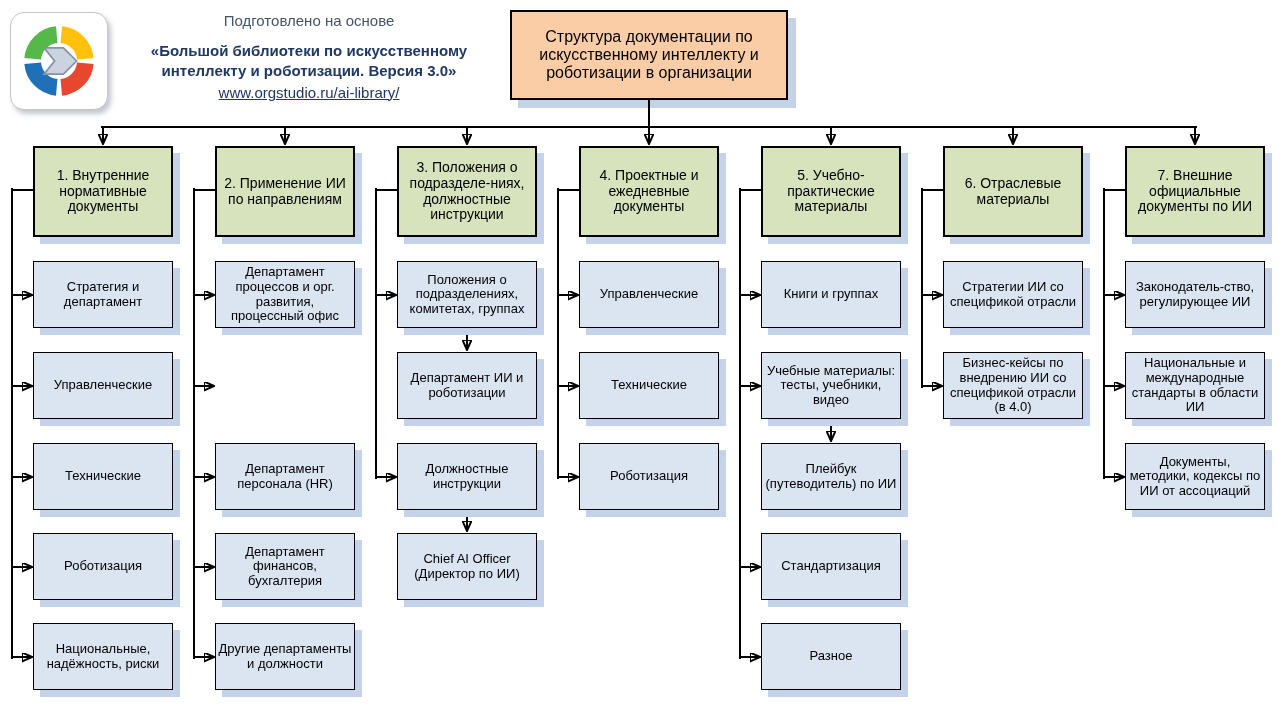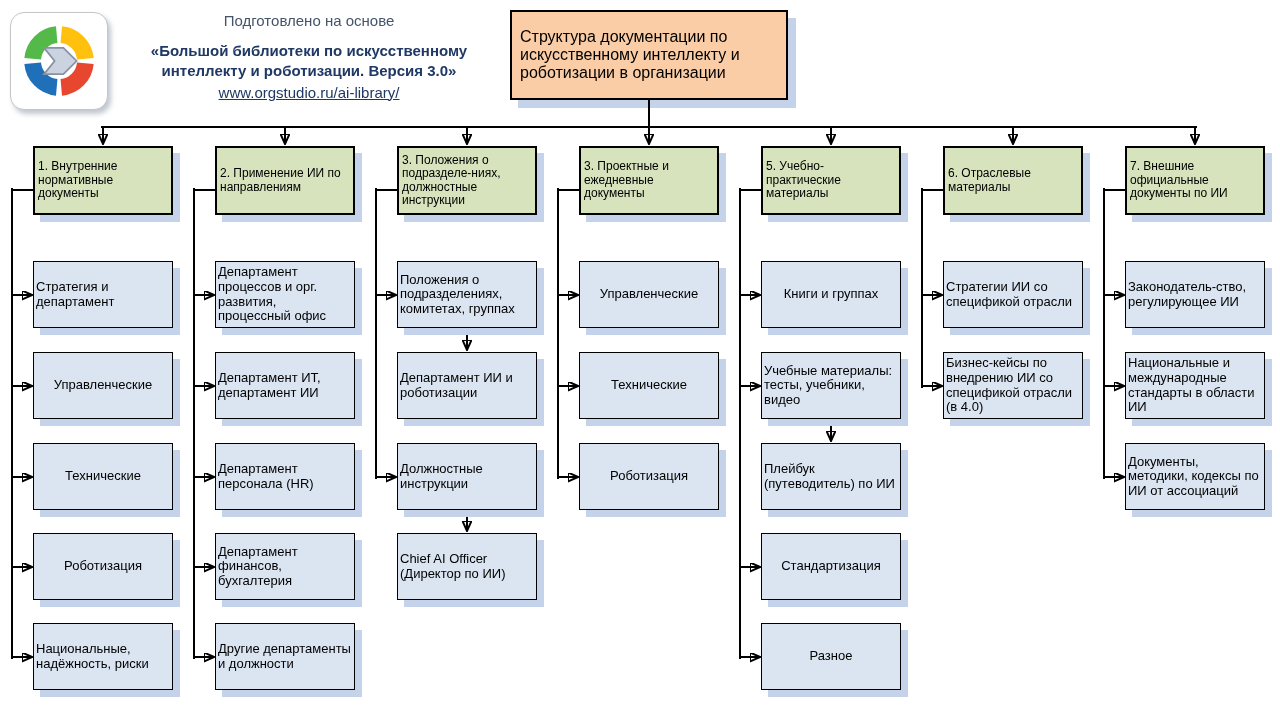--- a/index.html
+++ b/index.html
@@ -1,23 +1,23 @@
 <!DOCTYPE html>
 <html><head>
 <meta charset="utf-8">
 <style>
   html,body{margin:0;padding:0;}
   body{font-family:"Liberation Sans","DejaVu Sans",sans-serif;background:#ffffff;}
   .canvas{position:relative;width:1280px;height:710px;background:#ffffff;overflow:hidden;}
 
   .box{position:absolute;box-sizing:border-box;display:flex;align-items:center;justify-content:center;
-       text-align:left;color:#000;line-height:1.12;}
+       text-align:center;color:#000;line-height:1.12;}
   .title-box{left:510px;top:10px;width:278px;height:90px;border:2px solid #000;background:#FACDA6;
        font-size:16px;box-shadow:8px 8px 0 #C4D3EA;padding:0 8px;}
-  .header{width:140px;height:69px;border:2px solid #000;background:#D7E3BC;font-size:12px;
+  .header{width:140px;height:91px;border:2px solid #000;background:#D7E3BC;font-size:14px;
        box-shadow:7px 7px 0 #C4D3EA;padding:0 3px;}
   .child{width:140px;height:67px;border:1.5px solid #000;background:#DBE5F2;font-size:13px;
        box-shadow:7px 7px 0 #C4D3EA;padding:14px 2px;}
 
   .connectors{position:absolute;left:0;top:0;width:1280px;height:710px;pointer-events:none;}
   .connectors path,.connectors line{stroke:#000;stroke-width:2;fill:none;}
 
   .logo-tile{position:absolute;left:10px;top:12px;width:96px;height:96px;background:#fff;
        border:1px solid #c6c6c6;border-radius:14px;box-shadow:3px 4px 5px rgba(120,130,150,.45);
        display:flex;align-items:center;justify-content:center;}
@@ -112,32 +112,31 @@
 
   <div class="box header" style="left:33px;top:146px">1. Внутренние нормативные документы</div>
   <div class="box child" style="left:33px;top:261px">Стратегия и департамент</div>
   <div class="box child" style="left:33px;top:352px">Управленческие</div>
   <div class="box child" style="left:33px;top:443px">Технические</div>
   <div class="box child" style="left:33px;top:533px">Роботизация</div>
   <div class="box child" style="left:33px;top:623px">Национальные, надёжность, риски</div>
 
   <div class="box header" style="left:215px;top:146px">2. Применение ИИ по направлениям</div>
   <div class="box child" style="left:215px;top:261px">Департамент процессов и орг. развития, процессный офис</div>
-  <div class="box child" style="left:215px;top:352px">Департамент ИТ, департамент ИИ</div>
   <div class="box child" style="left:215px;top:443px">Департамент персонала (HR)</div>
   <div class="box child" style="left:215px;top:533px">Департамент финансов, бухгалтерия</div>
   <div class="box child" style="left:215px;top:623px">Другие департаменты и должности</div>
 
   <div class="box header" style="left:397px;top:146px">3. Положения о подразделе-ниях, должностные инструкции</div>
   <div class="box child" style="left:397px;top:261px">Положения о подразделениях, комитетах, группах</div>
   <div class="box child" style="left:397px;top:352px">Департамент ИИ и роботизации</div>
   <div class="box child" style="left:397px;top:443px">Должностные инструкции</div>
   <div class="box child" style="left:397px;top:533px">Chief AI Officer (Директор по ИИ)</div>
 
-  <div class="box header" style="left:579px;top:146px">3. Проектные и ежедневные документы</div>
+  <div class="box header" style="left:579px;top:146px">4. Проектные и ежедневные документы</div>
   <div class="box child" style="left:579px;top:261px">Управленческие</div>
   <div class="box child" style="left:579px;top:352px">Технические</div>
   <div class="box child" style="left:579px;top:443px">Роботизация</div>
 
   <div class="box header" style="left:761px;top:146px">5. Учебно-практические материалы</div>
   <div class="box child" style="left:761px;top:261px">Книги и группах</div>
   <div class="box child" style="left:761px;top:352px">Учебные материалы: тесты, учебники, видео</div>
   <div class="box child" style="left:761px;top:443px">Плейбук (путеводитель) по ИИ</div>
   <div class="box child" style="left:761px;top:533px">Стандартизация</div>
   <div class="box child" style="left:761px;top:623px">Разное</div>

